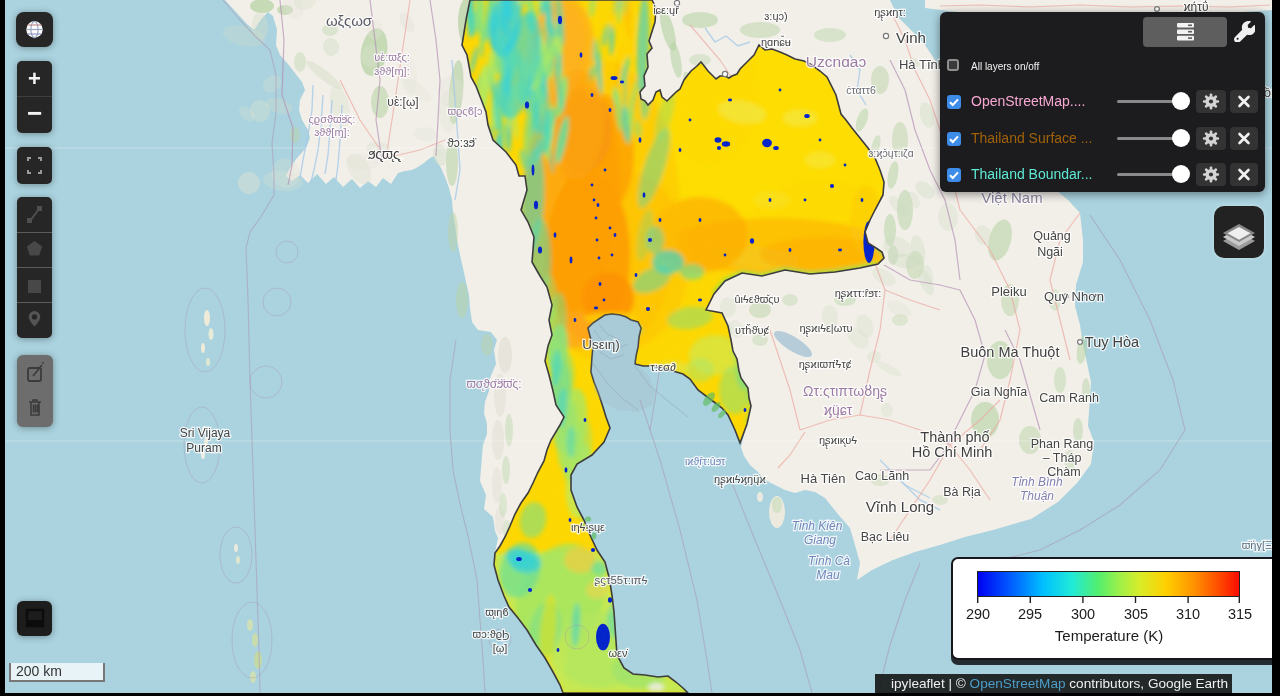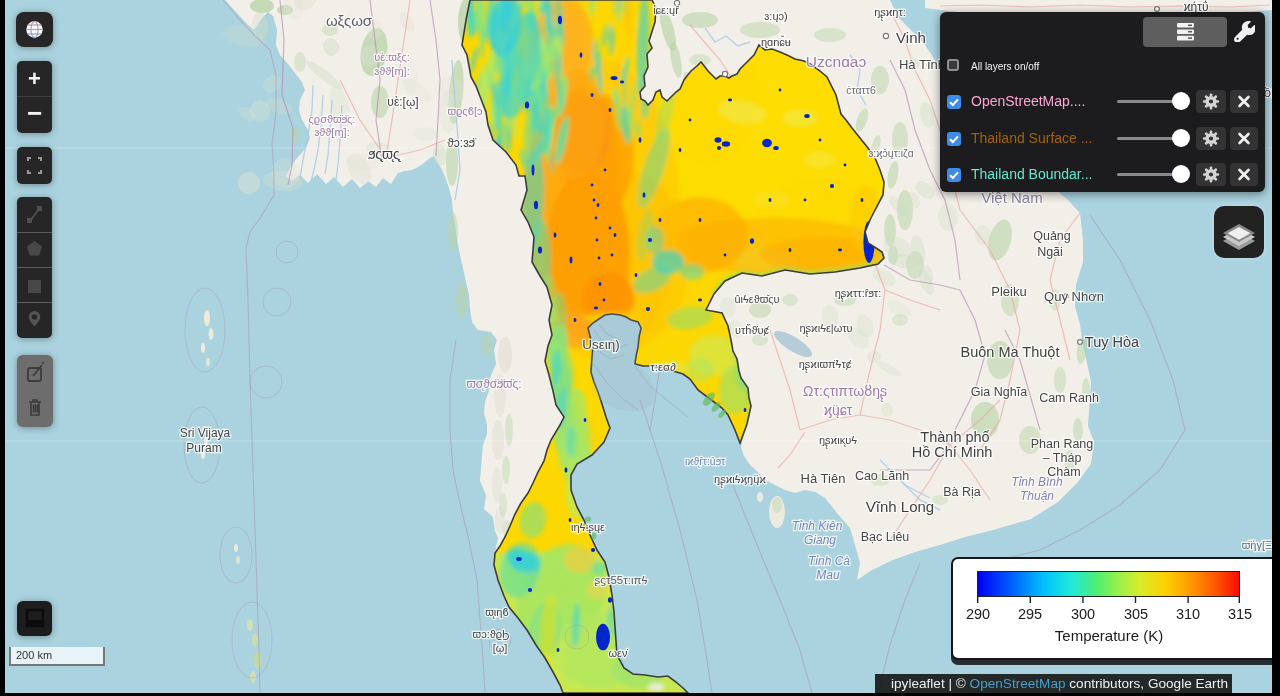--- a/index.html
+++ b/index.html
@@ -667,21 +667,21 @@
 </g>
 <g stroke="#3b3b3b" stroke-width="1.6" fill="none">
 <path d="M12,47 h12 M14,47 v13 h8 v-13 M16,47 v-2 h4 v2 M16.5,49.5 v8 M18.5,49.5 v8 M20.5,49.5 v8"></path>
 </g>
 </svg></div>
 <div class="ctl" style="left:17px;top:601px;width:35px;height:35px;background:#1d1d1d;border-radius:6px;">
 <svg width="35" height="35" viewBox="0 0 35 35">
       <rect x="10" y="9" width="16" height="16" fill="none" stroke="#0c0c0c" stroke-width="2.5"></rect>
 <rect x="10" y="19" width="16" height="6" fill="#0c0c0c"></rect>
     </svg></div>
-<div style="position:absolute;left:9px;top:647px;width:96px;height:19px;background:rgba(255,255,255,0.72);border:2px solid #777;border-top:none;color:#333;font-size:11px;line-height:16px;padding-left:5px;">200 km</div>
+<div style="position:absolute;left:9px;top:663px;width:96px;height:19px;background:rgba(255,255,255,0.72);border:2px solid #777;border-top:none;color:#333;font-size:14px;line-height:16px;padding-left:5px;">200 km</div>
 <div style="position:absolute;left:9px;top:668px;width:78px;height:20px;background:rgba(255,255,255,0.72);border:2px solid #777;border-top:none;color:#333;font-size:11.5px;line-height:17px;padding-left:5px;margin-top:32px;">100 mi</div>
 <div style="position:absolute;left:940px;top:12px;width:325px;height:180px;background:#1c1c1e;border-radius:6px;box-shadow:0 2px 10px rgba(0,0,0,0.45);">
 <div style="position:absolute;right:38px;top:5px;width:84px;height:30px;background:#5e5e5e;border-radius:4px;">
 <svg width="84" height="30" viewBox="0 0 84 30">
         <g fill="#f2f2f2">
 <rect x="34" y="6" width="17" height="4.6" rx="1"></rect>
           <rect x="34" y="12.4" width="17" height="4.6" rx="1"></rect>
           <rect x="34" y="18.8" width="17" height="4.6" rx="1"></rect>
 </g>
         <g fill="#5e5e5e">

